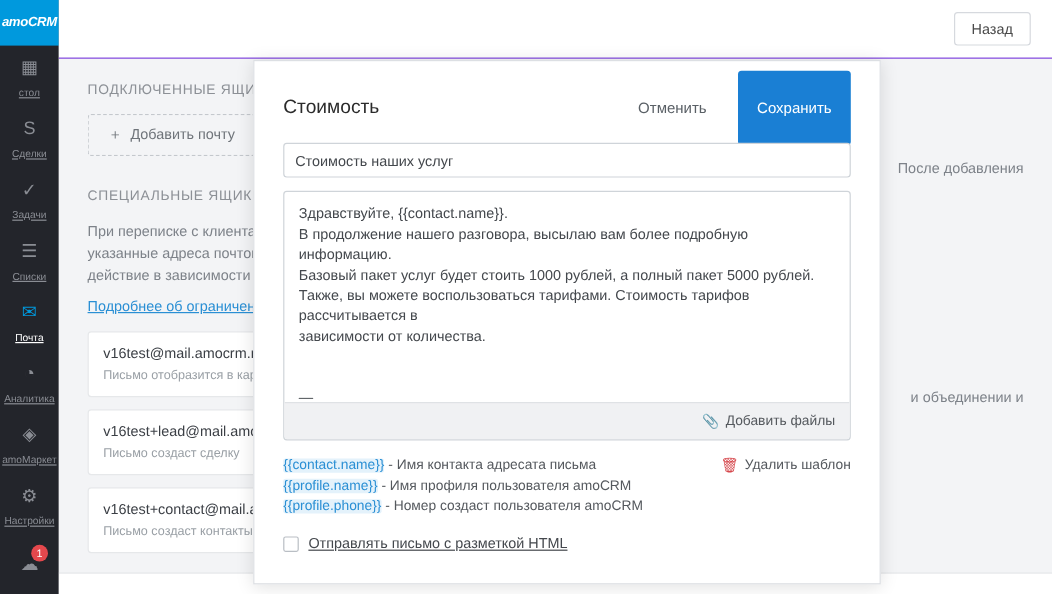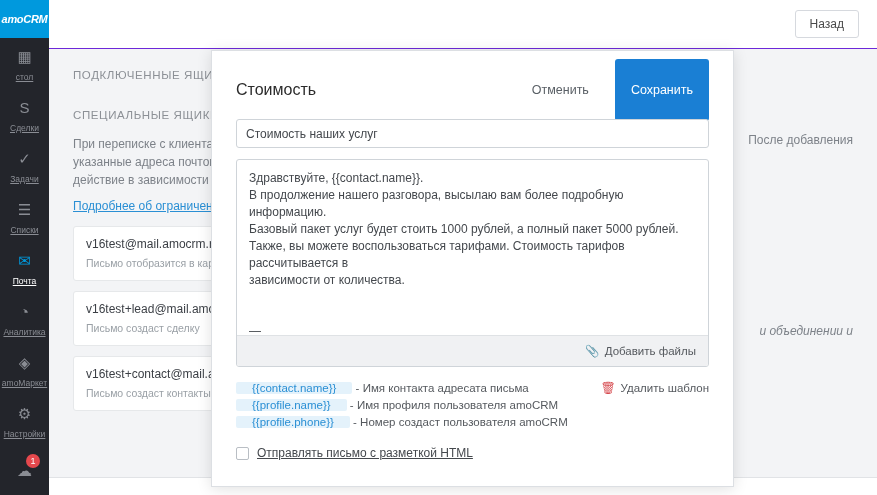--- a/index.html
+++ b/index.html
@@ -75,21 +75,21 @@
     font-size:12px; color:#7d8289; line-height:18px; max-width:330px;
   }
   .link-more { color:#2a8fd4; font-size:12px; text-decoration:underline; display:inline-block; margin-top:10px;}
   .mailbox-card {
     background:#fff; border:1px solid #e6e8ea; border-radius:3px;
     padding:10px 12px; margin-bottom:10px; width:300px;
   }
   .mailbox-addr { font-size:12px; color:#3b3f45; }
   .mailbox-sub { font-size:10.5px; color:#9aa0a6; margin-top:5px; line-height:14px; }
   .right-note { position:absolute; right:24px; top:84px; font-size:12px; color:#7d8289; }
-  .right-note2 { position:absolute; right:24px; top:275px; font-size:12px; color:#7d8289;font-style:italic; }
+  .right-note2 { position:absolute; right:24px; top:275px; font-size:12px; color:#7d8289; }
   .bottom-table {
     position:absolute; left:0; right:0; bottom:0; height:18px;
     border-top:1px solid #e1e3e6; background:#fff;
   }
   .bottom-table .cell { position:absolute; top:3px; font-size:11px; color:#555; }
 
   
   .modal-overlay {
     position:absolute; left:0; top:0; width:877px; height:495px;
     background:rgba(255,255,255,0.0);
@@ -131,21 +131,21 @@
     display:flex; align-items:center; justify-content:flex-end;
     padding-right:12px; gap:6px;
   }
   .attach-link {
     font-size:11.5px; color:#55595e; cursor:pointer;
     display:flex; align-items:center; gap:5px;
   }
   .macro-area { margin-top:13px; position:relative; }
   .macro-row { font-size:11.5px; color:#55595e; line-height:17px; }
   .macro-tag {
-    background:#e4f2fb; color:#2a8fd4; border-radius:2px; padding:0 16px;
+    background:#e4f2fb; color:#2a8fd4; border-radius:2px; padding:0 0;
   }
   .delete-tpl {
     position:absolute; right:0; top:1px;
     font-size:11.5px; color:#55595e; cursor:pointer;
     display:flex; align-items:center; gap:5px;
   }
   .trash-icon { color:#d6494e; font-size:12px; }
   .html-row { margin-top:15px; display:flex; align-items:center; gap:8px; }
   .checkbox {
     width:13px; height:13px; border:1px solid #b9bec4; border-radius:2px;
@@ -196,20 +196,21 @@
     <span class="nav-badge">1</span>
   </div>
 </div>
 
 <div class="topbar">
   <button class="back-button">Назад</button>
 </div>
 
 <div class="page">
   <div class="section-title">ПОДКЛЮЧЕННЫЕ ЯЩИКИ</div>
+  <button class="add-mail-btn">＋&nbsp;&nbsp;<span>Добавить почту</span></button>
 
   <div class="section-title" style="margin-top:28px;">СПЕЦИАЛЬНЫЕ ЯЩИКИ</div>
   <div class="para">При переписке с клиентами
 можете подставить в поле ка
 указанные адреса почтовых
 Написанное письмо вызове
 действие в зависимости от
 назначения ящика.</div>
   <a class="link-more">Подробнее об ограничениях</a>
 

